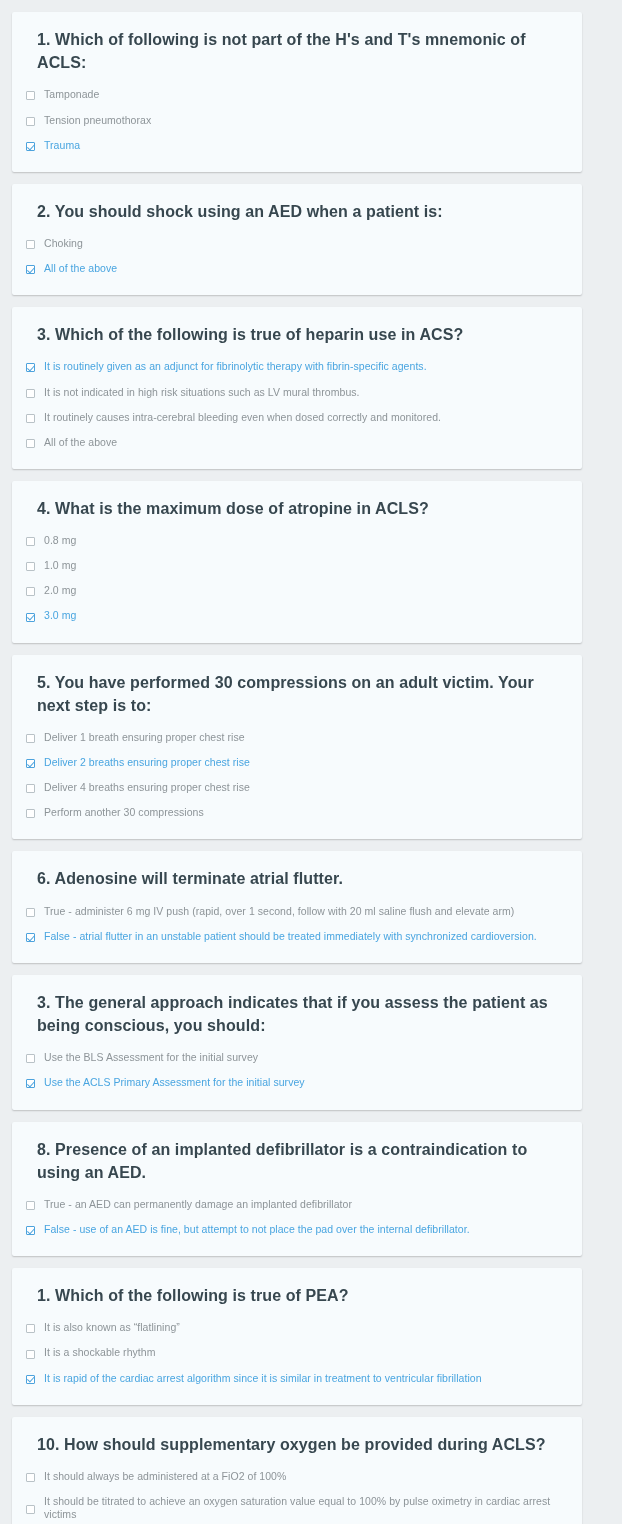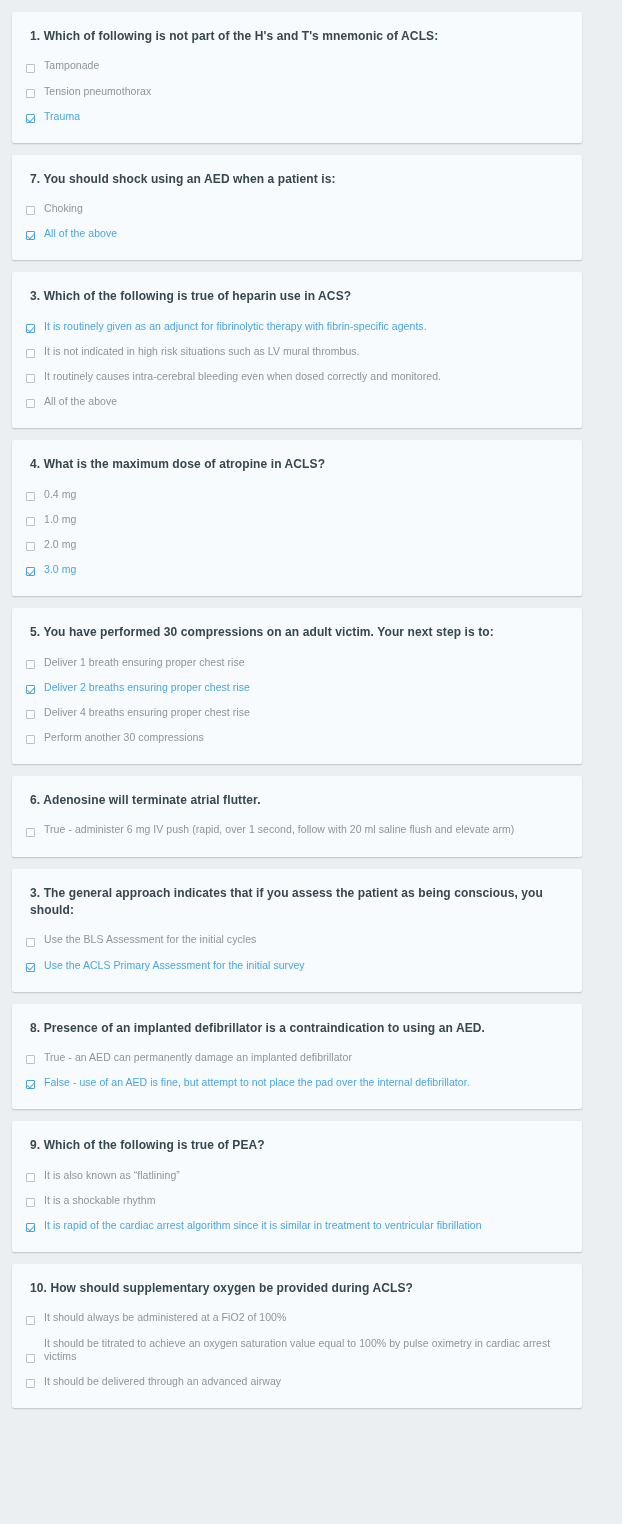--- a/index.html
+++ b/index.html
@@ -26,36 +26,36 @@
   .question-card {
     background: #f7fbfd;
     border-radius: 2px;
     box-shadow: 0 1px 2px rgba(0,0,0,0.14), 0 1px 1px rgba(0,0,0,0.06);
     margin-bottom: 12px;
     padding: 16px 16px 14px 12px;
     box-sizing: border-box;
     width: 570px;
   }
   .question-title {
-    font-size: 12px;
+    font-size: 16px;
     font-weight: bold;
     color: #37474f;
     line-height: 1.45;
-    margin: 0 0 8px 4px;
+    margin: 0 0 8px 11px;
     letter-spacing: 0.1px;
     padding-left: 2px;
   }
   .options {
     margin: 0;
     padding: 0;
     list-style: none;
   }
   .option {
     display: flex;
-    align-items: flex-end;
+    align-items: center;
     padding: 6px 0 6px 2px;
     line-height: 1.3;
   }
   .checkbox {
     flex: 0 0 auto;
     width: 9px;
     height: 9px;
     margin-top: 2px;
     margin-right: 9px;
     position: relative;
@@ -104,21 +104,21 @@
             <span class="checkbox"></span>
             <span class="option-label">Tension pneumothorax</span>
           </li>
           <li class="option selected">
             <span class="checkbox"></span>
             <span class="option-label">Trauma</span>
           </li>
         </ul>
       </div>
       <div class="question-card">
-        <div class="question-title">7. You should shock using an AED when a patient is:</div>
+        <div class="question-title">2. You should shock using an AED when a patient is:</div>
         <ul class="options">
           <li class="option">
             <span class="checkbox"></span>
             <span class="option-label">Choking</span>
           </li>
           <li class="option selected">
             <span class="checkbox"></span>
             <span class="option-label">All of the above</span>
           </li>
         </ul>
@@ -142,21 +142,21 @@
             <span class="checkbox"></span>
             <span class="option-label">All of the above</span>
           </li>
         </ul>
       </div>
       <div class="question-card">
         <div class="question-title">4. What is the maximum dose of atropine in ACLS?</div>
         <ul class="options">
           <li class="option">
             <span class="checkbox"></span>
-            <span class="option-label">0.4 mg</span>
+            <span class="option-label">0.8 mg</span>
           </li>
           <li class="option">
             <span class="checkbox"></span>
             <span class="option-label">1.0 mg</span>
           </li>
           <li class="option">
             <span class="checkbox"></span>
             <span class="option-label">2.0 mg</span>
           </li>
           <li class="option selected">
@@ -186,28 +186,32 @@
           </li>
         </ul>
       </div>
       <div class="question-card">
         <div class="question-title">6. Adenosine will terminate atrial flutter.</div>
         <ul class="options">
           <li class="option">
             <span class="checkbox"></span>
             <span class="option-label">True - administer 6 mg IV push (rapid, over 1 second, follow with 20 ml saline flush and elevate arm)</span>
           </li>
+          <li class="option selected">
+            <span class="checkbox"></span>
+            <span class="option-label">False - atrial flutter in an unstable patient should be treated immediately with synchronized cardioversion.</span>
+          </li>
         </ul>
       </div>
       <div class="question-card">
         <div class="question-title">3. The general approach indicates that if you assess the patient as being conscious, you should:</div>
         <ul class="options">
           <li class="option">
             <span class="checkbox"></span>
-            <span class="option-label">Use the BLS Assessment for the initial cycles</span>
+            <span class="option-label">Use the BLS Assessment for the initial survey</span>
           </li>
           <li class="option selected">
             <span class="checkbox"></span>
             <span class="option-label">Use the ACLS Primary Assessment for the initial survey</span>
           </li>
         </ul>
       </div>
       <div class="question-card">
         <div class="question-title">8. Presence of an implanted defibrillator is a contraindication to using an AED.</div>
         <ul class="options">
@@ -215,21 +219,21 @@
             <span class="checkbox"></span>
             <span class="option-label">True - an AED can permanently damage an implanted defibrillator</span>
           </li>
           <li class="option selected">
             <span class="checkbox"></span>
             <span class="option-label">False - use of an AED is fine, but attempt to not place the pad over the internal defibrillator.</span>
           </li>
         </ul>
       </div>
       <div class="question-card">
-        <div class="question-title">9. Which of the following is true of PEA?</div>
+        <div class="question-title">1. Which of the following is true of PEA?</div>
         <ul class="options">
           <li class="option">
             <span class="checkbox"></span>
             <span class="option-label">It is also known as “flatlining”</span>
           </li>
           <li class="option">
             <span class="checkbox"></span>
             <span class="option-label">It is a shockable rhythm</span>
           </li>
           <li class="option selected">

